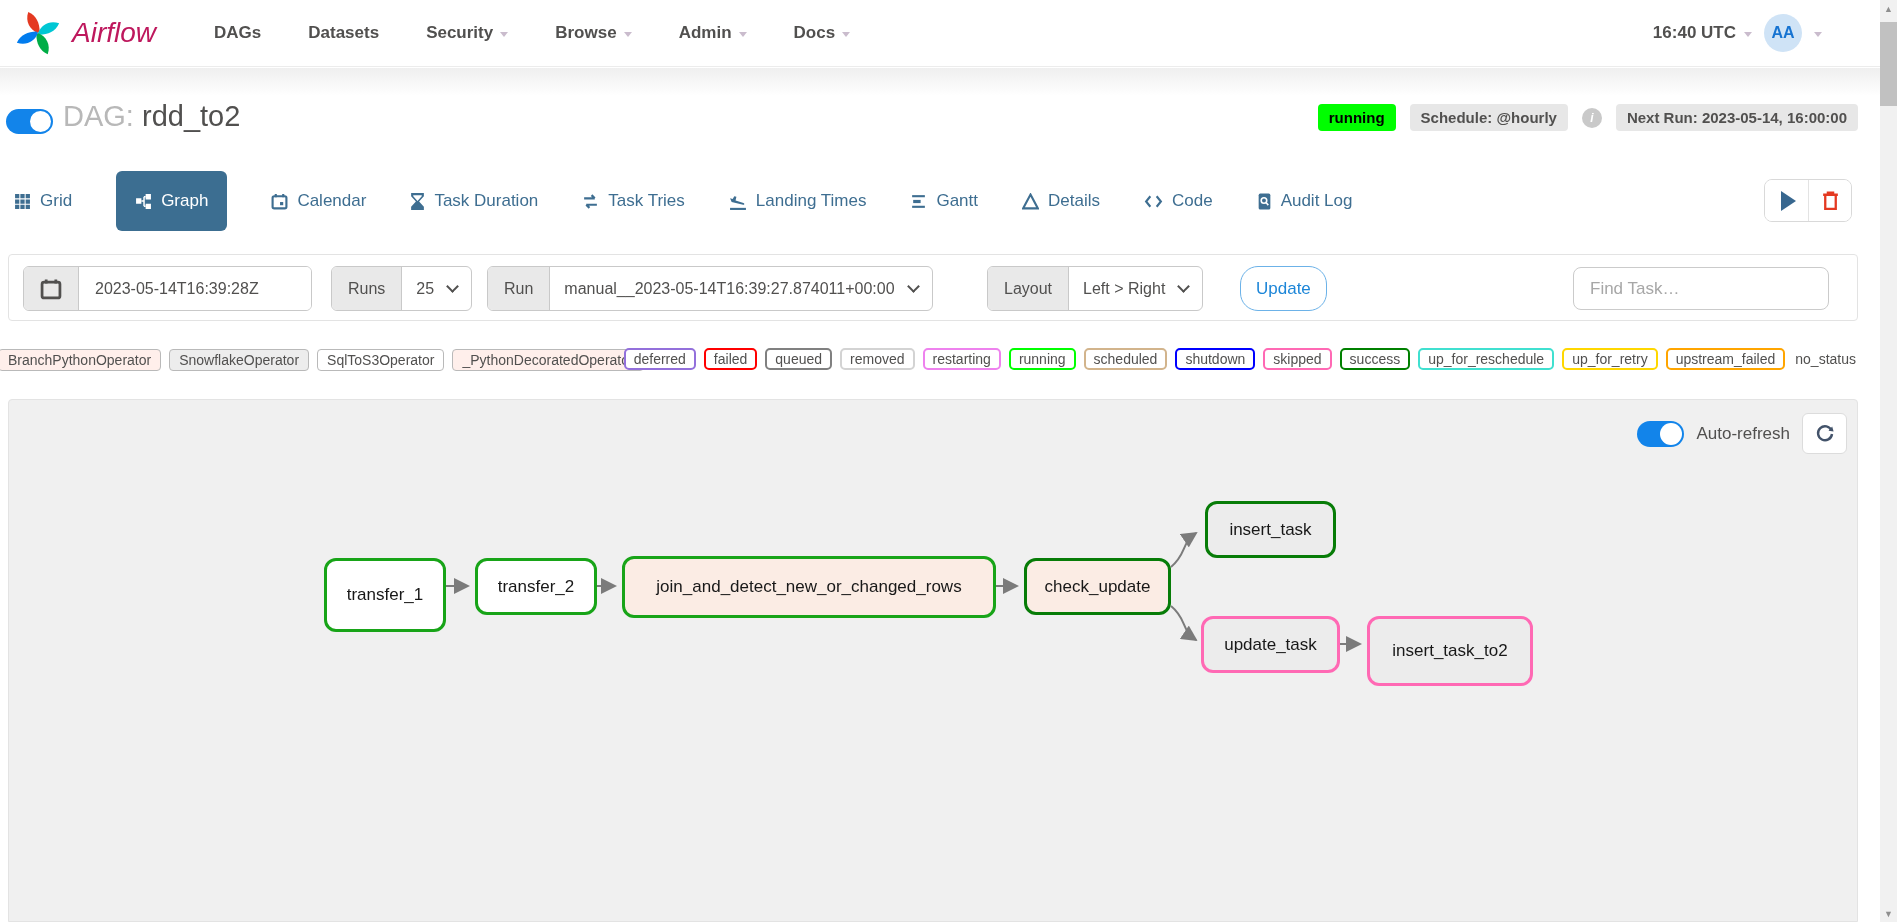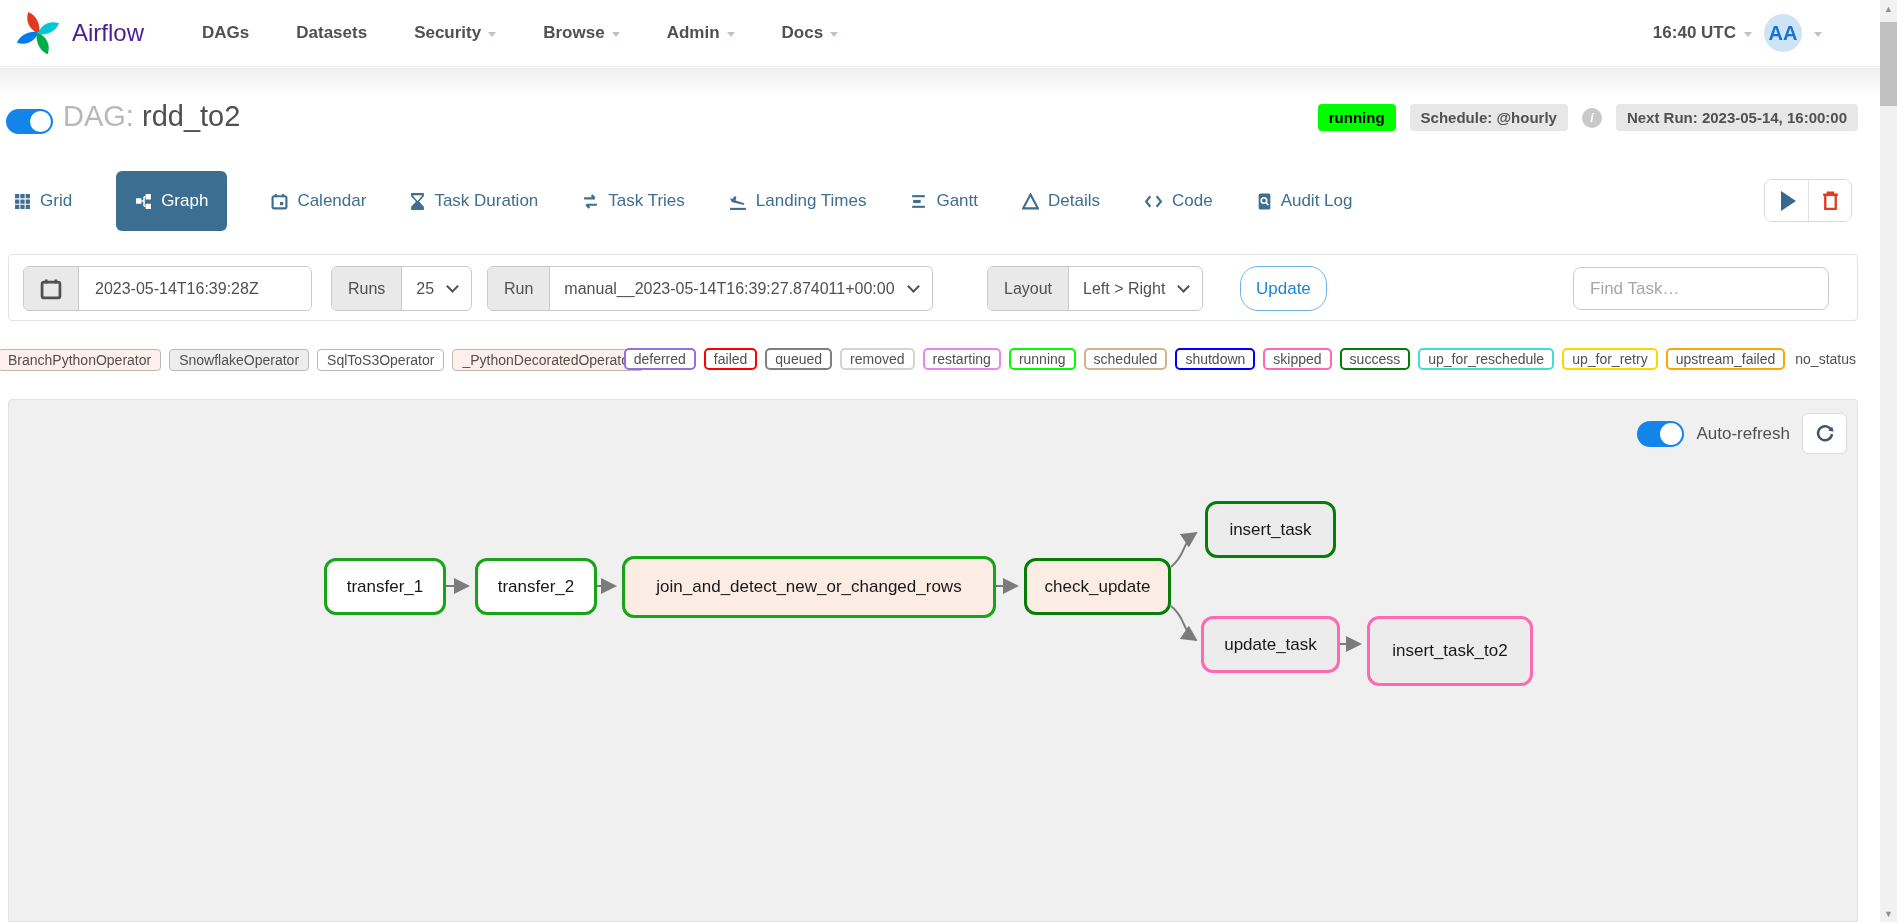--- a/index.html
+++ b/index.html
@@ -3,29 +3,29 @@
 <meta charset="utf-8">
 <style>
   * { margin:0; padding:0; box-sizing:border-box; }
   html,body { width:1897px; height:922px; overflow:hidden; }
   body { position:relative; font-family:"Liberation Sans",sans-serif; background:#fff; color:#51504f; }
 
   
   .navbar { position:absolute; top:0; left:0; right:17px; height:67px; background:#fff;
             border-bottom:1px solid #ececec; display:flex; align-items:center; z-index:6; }
   .brand { display:flex; align-items:center; gap:8px; margin-left:12px; cursor:pointer; }
-  .brand-text { font-size:24px; color:#4c1d95; }
+  .brand-text { font-size:28px; color:#be185d;font-style:italic; }
   .nav-items { display:flex; gap:47px; margin-left:58px; }
   .nav-item { display:flex; align-items:center; gap:7px; font-size:17px; font-weight:700; color:#51504f; cursor:pointer; }
   .caret { width:0; height:0; border-left:4px solid transparent; border-right:4px solid transparent;
            border-top:5px solid #cabccd; margin-top:2px; }
   .nav-right { margin-left:auto; display:flex; align-items:center; gap:12px; padding-right:58px; }
   .clock { font-size:17px; font-weight:700; color:#51504f; display:flex; align-items:center; gap:8px; cursor:pointer; }
   .avatar { width:38px; height:38px; border-radius:50%; background:#cfe3f6; color:#1673d1; font-weight:700;
-            font-size:20px; display:flex; align-items:center; justify-content:center; cursor:pointer; }
+            font-size:16px; display:flex; align-items:center; justify-content:center; cursor:pointer; }
 
   .header-gradient { position:absolute; top:68px; left:0; right:17px; height:28px;
                      background:linear-gradient(#efefef,#ffffff); }
 
   
   .dag-toggle { position:absolute; left:6px; top:109px; width:47px; height:25px; border-radius:13px;
                 background:#1284ea; cursor:pointer; }
   .dag-toggle .knob { position:absolute; right:2px; top:2px; width:21px; height:21px; border-radius:50%; background:#fff; }
   .dag-title { position:absolute; left:63px; top:100px; font-size:29px;text-align:right; }
   .dag-prefix { color:#b8b8b8; }
@@ -309,21 +309,21 @@
       </marker>
     </defs>
   <path d="M437,186 L459,186" class="edge" marker-end="url(#arrowhead)"></path>
       <path d="M588,186 L606,186" class="edge" marker-end="url(#arrowhead)"></path>
       <path d="M987,186 L1008,186" class="edge" marker-end="url(#arrowhead)"></path>
       <path d="M1162,167 C1178,154 1172,143 1187,133" class="edge" marker-end="url(#arrowhead)"></path>
       <path d="M1162,206 C1178,219 1172,230 1187,240" class="edge" marker-end="url(#arrowhead)"></path>
       <path d="M1331,244 L1351,244" class="edge" marker-end="url(#arrowhead)"></path>
     </svg>
   <div class="node-layer" id="node-layer">
-      <div class="task-node" style="left: 315px; top: 158px; width: 122px; height: 57px; background: rgb(255, 255, 255); border-color: rgb(24, 164, 24);">transfer_1</div>
+      <div class="task-node" style="left: 315px; top: 158px; width: 122px; height: 74px; background: rgb(255, 255, 255); border-color: rgb(24, 164, 24);">transfer_1</div>
       <div class="task-node" style="left: 466px; top: 158px; width: 122px; height: 57px; background: rgb(255, 255, 255); border-color: rgb(24, 164, 24);">transfer_2</div>
       <div class="task-node" style="left: 613px; top: 156px; width: 374px; height: 62px; background: rgb(251, 236, 228); border-color: rgb(24, 164, 24);">join_and_detect_new_or_changed_rows</div>
       <div class="task-node" style="left: 1015px; top: 158px; width: 147px; height: 57px; background: rgb(251, 236, 228); border-color: rgb(7, 124, 7);">check_update</div>
       <div class="task-node" style="left: 1196px; top: 101px; width: 131px; height: 57px; background: rgb(236, 236, 236); border-color: rgb(7, 124, 7);">insert_task</div>
       <div class="task-node" style="left: 1192px; top: 216px; width: 139px; height: 57px; background: rgb(236, 236, 236); border-color: rgb(255, 105, 180);">update_task</div>
       <div class="task-node" style="left: 1358px; top: 216px; width: 166px; height: 70px; background: rgb(236, 236, 236); border-color: rgb(255, 105, 180);">insert_task_to2</div>
     </div>
   <div class="autorefresh">
     <span class="ar-toggle">
         <span class="knob"></span>

